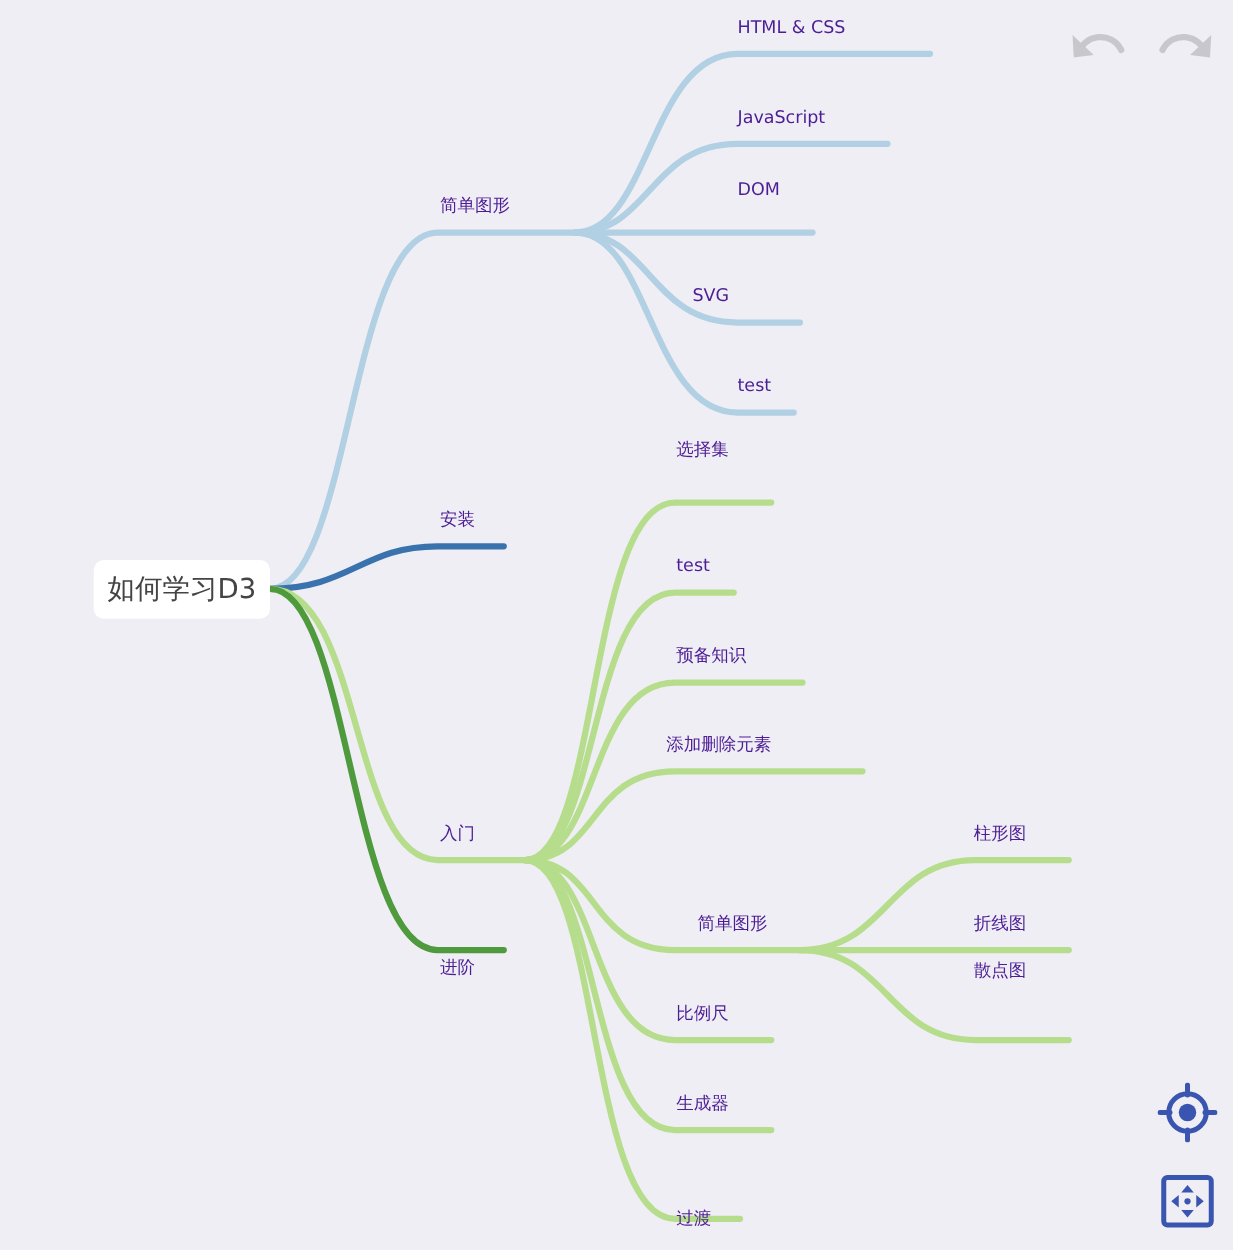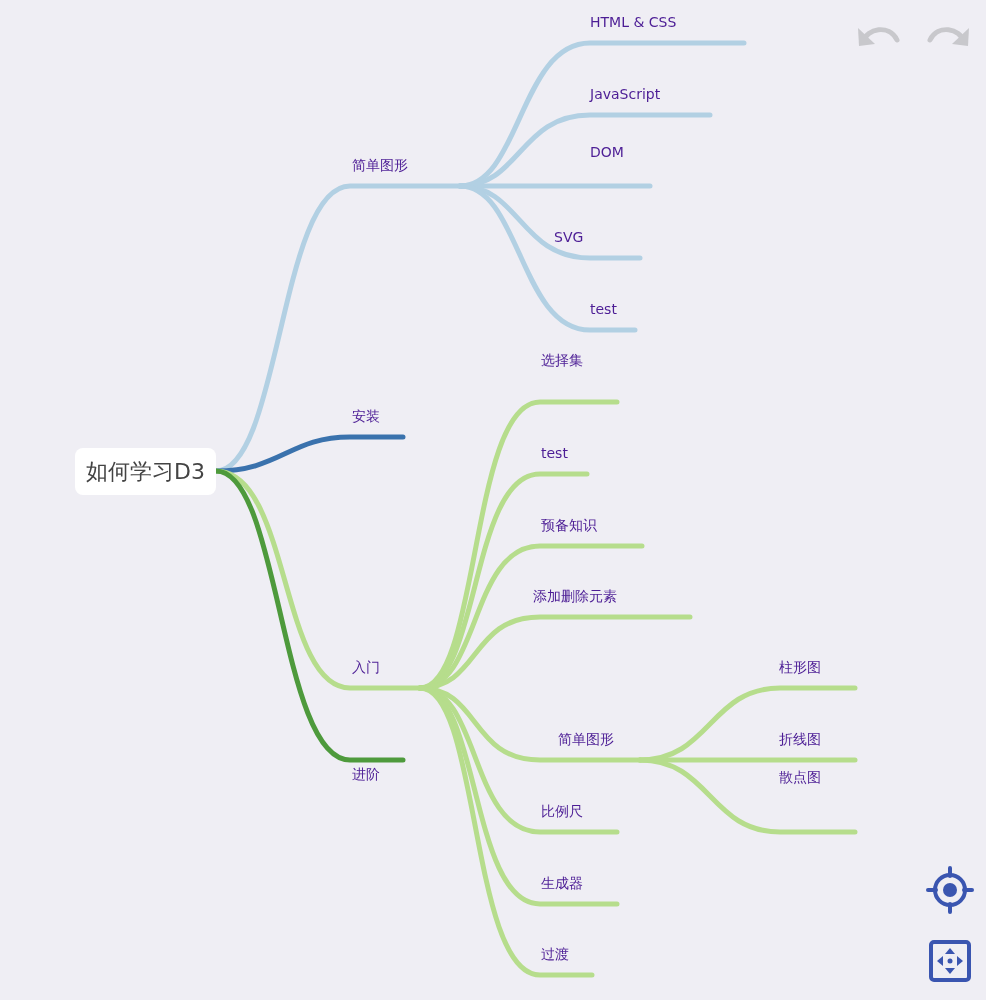--- a/index.html
+++ b/index.html
@@ -57,21 +57,21 @@
 <div class="node" style="left:352px;top:402px">安装</div>
 
 <div class="node" style="left:352px;top:653px">入门</div>
 <div class="node" style="left:541px;top:346px">选择集</div>
 <div class="node" style="left:541px;top:439px">test</div>
 <div class="node" style="left:541px;top:511px">预备知识</div>
 <div class="node" style="left:533px;top:582px">添加删除元素</div>
 <div class="node" style="left:558px;top:725px">简单图形</div>
 <div class="node" style="left:541px;top:797px">比例尺</div>
 <div class="node" style="left:541px;top:869px">生成器</div>
-<div class="node" style="left:541px;top:940px">过渡</div>
+<div class="node" style="left:541px;top:961px">过渡</div>
 <div class="node" style="left:779px;top:653px">柱形图</div>
 <div class="node" style="left:779px;top:725px">折线图</div>
 <div class="node" style="left:779px;top:763px">散点图</div>
 
 <div class="node" style="left:352px;top:760px">进阶</div>
 
 <div class="tool" style="left:855px;top:20px">
   <svg width="46" height="28">
     <path d="M8,22 C12,8 34,4 42,20" fill="none" stroke="#c8c8cc" stroke-width="5" stroke-linecap="round"></path>
     <path d="M3,8 L4,26 L20,24 Z" fill="#c8c8cc"></path>

